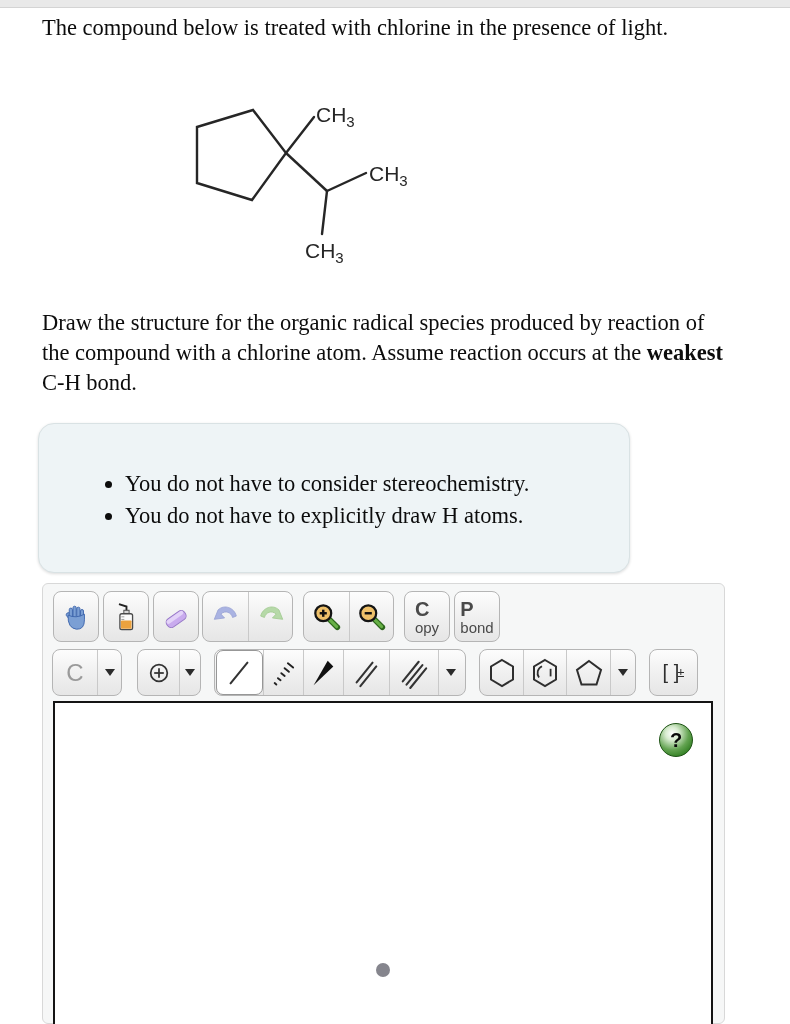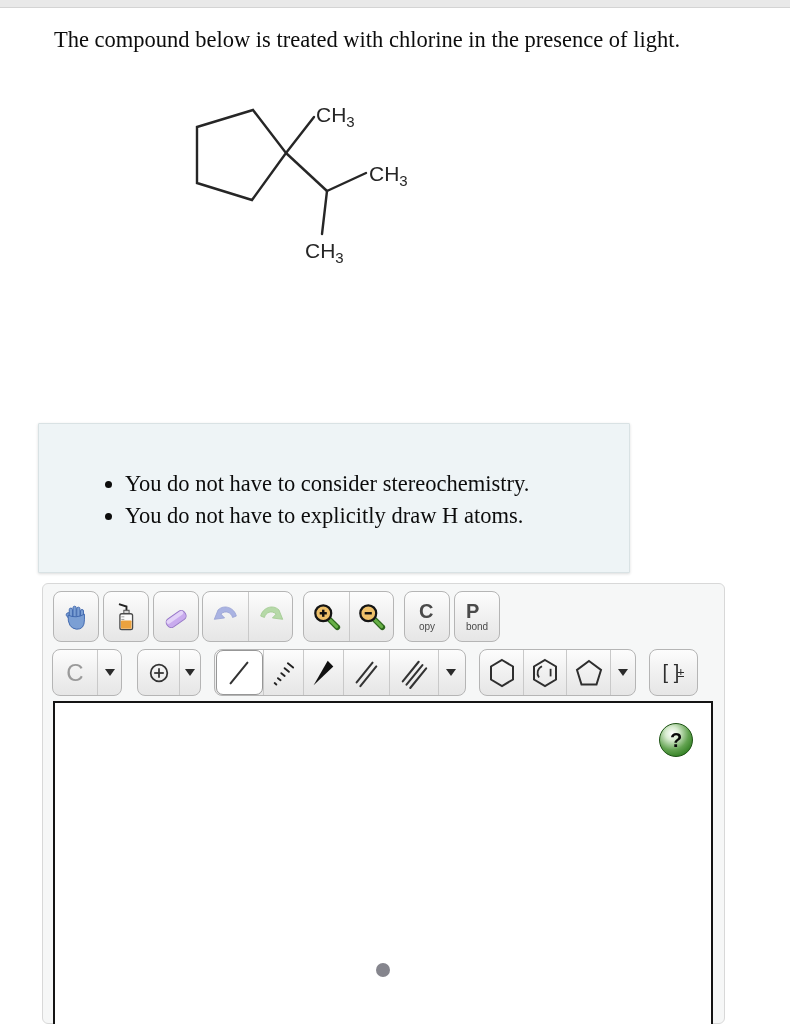--- a/index.html
+++ b/index.html
@@ -1,46 +1,46 @@
 <!DOCTYPE html>
 <html><head>
 <meta charset="utf-8">
 <style>
   html,body{margin:0;padding:0;background:#fff;}
   #page{position:relative;width:790px;height:1024px;background:#fff;overflow:hidden;
         font-family:"Liberation Serif",serif;color:#111;}
   
   #topstrip{position:absolute;left:0;top:0;width:790px;height:7px;background:#e9e9e9;border-bottom:1px solid #d4d4d4;}
   
-  .qtext{position:absolute;left:38px;width:694px;font-size:22.5px;line-height:30px;color:#0c0c0c;margin:16px;}
+  .qtext{position:absolute;left:38px;width:694px;font-size:22.5px;line-height:30px;color:#0c0c0c;margin:4px;}
   #intro{top:9px;}
   #prompt{top:304px;}
   
   #structure{position:absolute;left:150px;top:88px;width:300px;height:190px;}
   
   #notebox{position:absolute;left:38px;top:423px;width:592px;height:150px;background:#eef4f6;
-           border:1px solid #d9e2e4;border-radius:1px;box-shadow:0 1px 3px rgba(0,0,0,.14);box-sizing:border-box;}
+           border:1px solid #d9e2e4;border-radius:16px;box-shadow:0 1px 3px rgba(0,0,0,.14);box-sizing:border-box;}
   #notebox ul{margin:0;padding:44px 10px 0 86px;list-style:disc;}
   #notebox li{font-size:22.5px;line-height:32px;color:#0c0c0c;}
   
   #sketcher{position:absolute;left:42px;top:583px;width:683px;height:441px;background:#f6f7f7;
             border:1px solid #d8d8d8;border-radius:6px;box-sizing:border-box;
             font-family:"Liberation Sans",sans-serif;}
   .tbtn,.tgroup{position:absolute;background:linear-gradient(#fdfdfd,#efefef 55%,#e6e6e6);
             border:1px solid #b5b5b5;border-radius:8px;box-sizing:border-box;
             display:flex;align-items:center;justify-content:center;}
   .tgroup{padding:0;}
   .cell{height:100%;display:flex;align-items:center;justify-content:center;box-sizing:border-box;}
   .cell + .cell{border-left:1px solid #c9c9c9;}
   .cell.selected{background:#fff;border:1px solid #979797;border-radius:7px;margin-left:-1px;}
   .caret{width:0;height:0;border-left:5px solid transparent;border-right:5px solid transparent;
          border-top:7px solid #2b2b2b;display:inline-block;}
   .stack{display:flex;flex-direction:column;align-items:flex-start;line-height:1;color:#4a4a4a;}
   .stack .big{font-size:20px;font-weight:bold;}
-  .stack .small{font-size:10px;margin-top:1px;}
+  .stack .small{font-size:15px;margin-top:1px;}
   #atom-c{font-size:24px;color:#9a9a9a;}
   #bracket-btn{font-size:20px;color:#2e2e2e;white-space:nowrap;}
   #bracket-btn sup{font-size:13px;margin-left:-2px;}
   
   #canvas{position:absolute;left:10px;top:117px;width:660px;height:330px;background:#fff;
           border:2px solid #141414;box-sizing:border-box;}
   #helpbtn{position:absolute;left:604px;top:20px;width:34px;height:34px;border-radius:50%;
            background:radial-gradient(circle at 38% 30%, #ffffff 0%, #d8ecd0 22%, #63a351 55%, #2e7d1f 82%, #245f17 100%);
            border:1px solid #1d5214;display:flex;align-items:center;justify-content:center;
            font-weight:bold;font-size:20px;color:#0a0a0a;box-sizing:border-box;}
@@ -62,20 +62,21 @@
       <line x1="177" y1="103" x2="216" y2="85"></line>
       <line x1="177" y1="103" x2="172" y2="146"></line>
     </g>
     <g font-family="Liberation Sans, sans-serif" font-size="21" fill="#262626">
       <text x="166" y="34"><tspan>CH</tspan><tspan font-size="15" dy="5">3</tspan></text>
       <text x="219" y="93"><tspan>CH</tspan><tspan font-size="15" dy="5">3</tspan></text>
       <text x="155" y="170"><tspan>CH</tspan><tspan font-size="15" dy="5">3</tspan></text>
     </g>
   </svg>
 
+  <p class="qtext" id="prompt"><span>Draw the structure for the organic radical species produced by reaction of the compound with a chlorine atom. Assume reaction occurs at the </span><b>weakest</b><span> C-H bond.</span></p>
 
   <div id="notebox">
     <ul>
       <li>You do not have to consider stereochemistry.</li>
       <li>You do not have to explicitly draw H atoms.</li>
     </ul>
   </div>
 
   <div id="sketcher">
 

